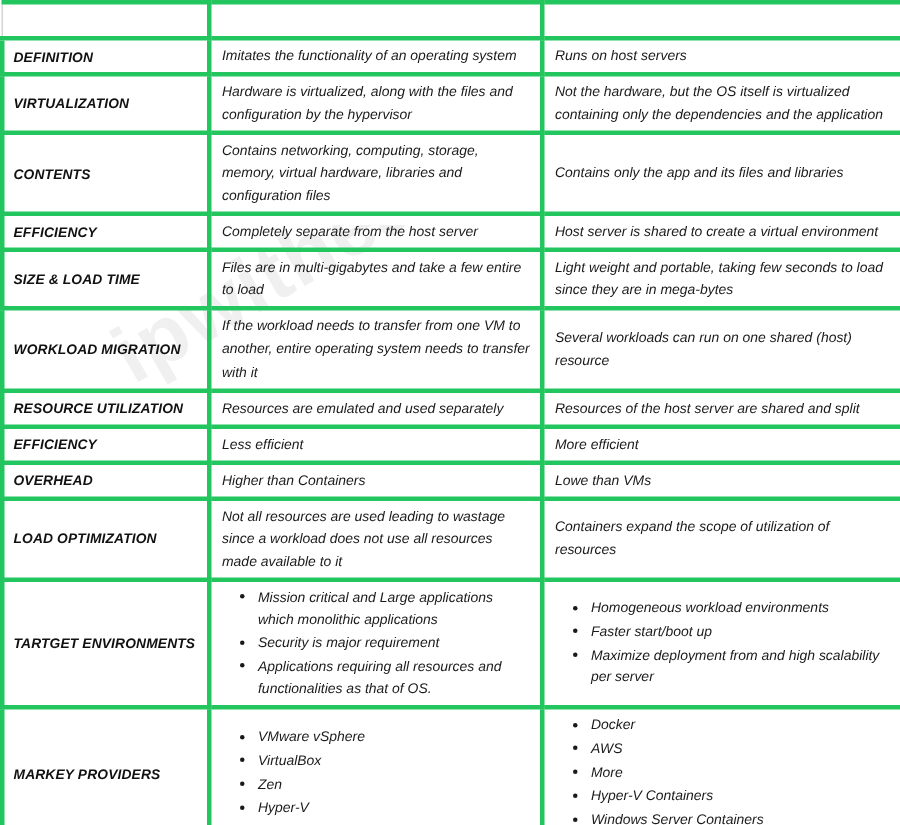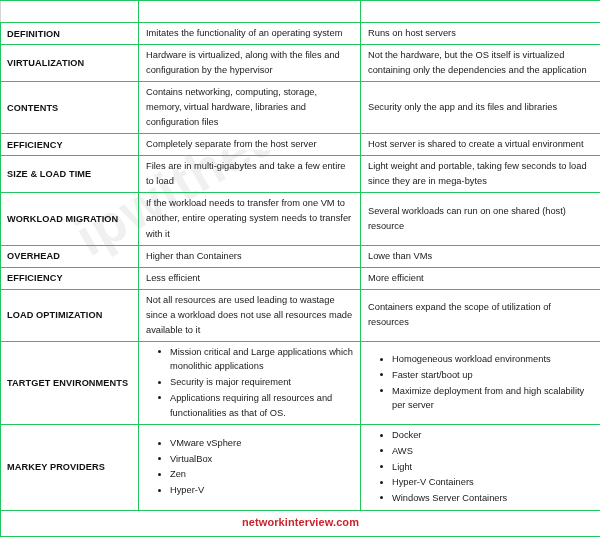--- a/index.html
+++ b/index.html
@@ -56,23 +56,24 @@
     table-layout: fixed;
     background: transparent;
   }
 
   table.cmp col.c-basis   { width: 138px; }
   table.cmp col.c-vm      { width: 222px; }
   table.cmp col.c-cont    { width: 240px; }
 
   table.cmp th,
   table.cmp td {
-    border: 1px solid #22c55e;
+    border: 3px solid #22c55e;
     vertical-align: middle;
     background: transparent;
+    font-style: italic;
   }
 
   
   thead th {
     background: #d91f12;
     color: #ffffff;
     font-size: 10.5px;
     font-weight: 700;
     letter-spacing: 0.7px;
     text-align: center;
@@ -187,21 +188,21 @@
             <p>Not the hardware, but the OS itself is virtualized containing only the dependencies and the application</p>
           </td>
       </tr>
 
       <tr>
         <td class="basis">CONTENTS</td>
         <td class="cell">
             <p>Contains networking, computing, storage, memory, virtual hardware, libraries and configuration files</p>
           </td>
         <td class="cell">
-            <p>Security only the app and its files and libraries</p>
+            <p>Contains only the app and its files and libraries</p>
           </td>
       </tr>
 
       <tr>
         <td class="basis">EFFICIENCY</td>
         <td class="cell">
             <p>Completely separate from the host server</p>
           </td>
         <td class="cell">
             <p>Host server is shared to create a virtual environment</p>
@@ -221,38 +222,47 @@
       <tr>
         <td class="basis">WORKLOAD MIGRATION</td>
         <td class="cell">
             <p>If the workload needs to transfer from one VM to another, entire operating system needs to transfer with it</p>
           </td>
         <td class="cell">
             <p>Several workloads can run on one shared (host) resource</p>
           </td>
       </tr>
 
+      <tr>
+        <td class="basis">RESOURCE UTILIZATION</td>
+        <td class="cell">
+            <p>Resources are emulated and used separately</p>
+          </td>
+        <td class="cell">
+            <p>Resources of the host server are shared and split</p>
+          </td>
+      </tr>
+
+      <tr>
+        <td class="basis">EFFICIENCY</td>
+        <td class="cell">
+            <p>Less efficient</p>
+          </td>
+        <td class="cell">
+            <p>More efficient</p>
+          </td>
+      </tr>
 
       <tr>
         <td class="basis">OVERHEAD</td>
         <td class="cell">
             <p>Higher than Containers</p>
           </td>
         <td class="cell">
             <p>Lowe than VMs</p>
-          </td>
-      </tr>
-
-      <tr>
-        <td class="basis">EFFICIENCY</td>
-        <td class="cell">
-            <p>Less efficient</p>
-          </td>
-        <td class="cell">
-            <p>More efficient</p>
           </td>
       </tr>
 
       <tr>
         <td class="basis">LOAD OPTIMIZATION</td>
         <td class="cell">
             <p>Not all resources are used leading to wastage since a workload does not use all resources made available to it</p>
           </td>
         <td class="cell">
             <p>Containers expand the scope of utilization of resources</p>
@@ -284,21 +294,21 @@
             <li>VMware vSphere</li>
             <li>VirtualBox</li>
             <li>Zen</li>
             <li>Hyper-V</li>
           </ul>
         </td>
         <td class="cell">
           <ul>
             <li>Docker</li>
             <li>AWS</li>
-            <li>Light</li>
+            <li>More</li>
             <li>Hyper-V Containers</li>
             <li>Windows Server Containers</li>
           </ul>
         </td>
       </tr>
 
       <tr>
         <td class="footer" colspan="3">
           <span class="brand">networkinterview.com</span>
 

